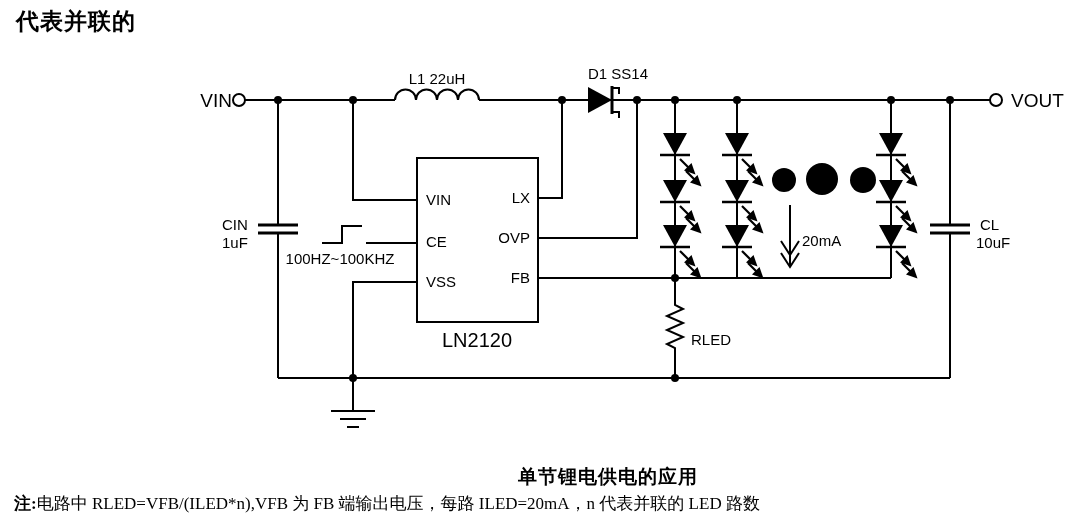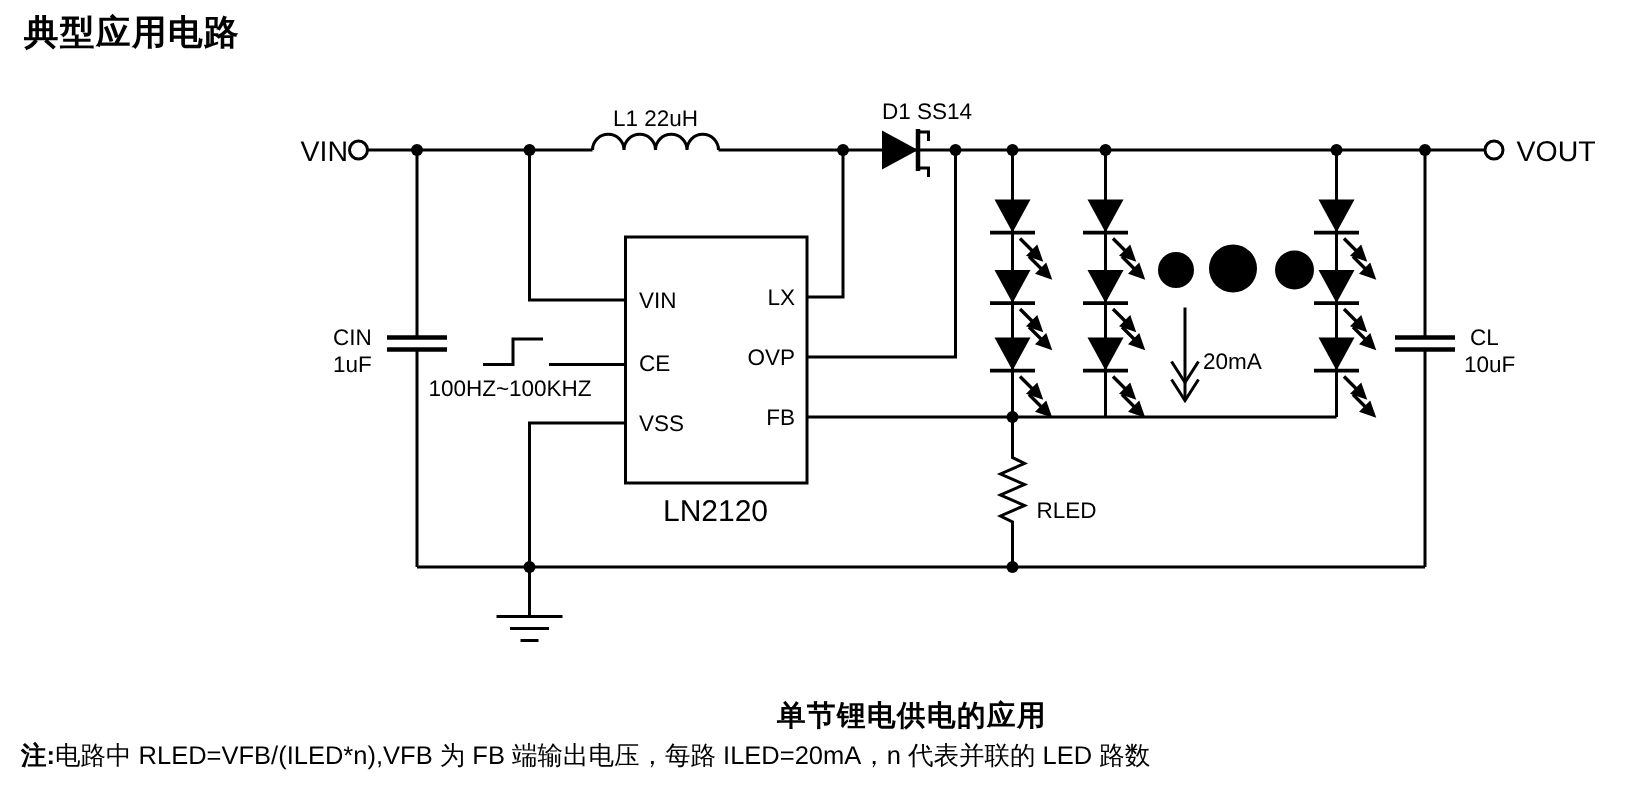--- a/index.html
+++ b/index.html
@@ -1,36 +1,36 @@
 <!DOCTYPE html>
 <html><head>
 <meta charset="utf-8">
 <style>
   html,body{margin:0;padding:0;background:#ffffff;}
   body{width:1088px;height:524px;position:relative;overflow:hidden;
        font-family:"Liberation Sans","DejaVu Sans",sans-serif;color:#000;}
   .doc-title{position:absolute;left:16px;top:6px;font-size:23px;font-weight:bold;letter-spacing:1px;}
   .caption{position:absolute;left:518px;top:464px;font-size:19px;font-weight:bold;letter-spacing:1px;}
-  .note{position:absolute;left:14px;top:492px;font-size:17px;white-space:nowrap;}
+  .note{position:absolute;left:14px;top:492px;font-size:17px;white-space:nowrap;font-family:Liberation Serif, serif;}
   .note b{font-weight:bold;}
   svg{position:absolute;left:0;top:0;}
   svg text{font-family:"Liberation Sans","DejaVu Sans",sans-serif;fill:#000;font-size:15px;}
   .t19{font-size:19px;}
   .t20{font-size:20px;}
   .wire{stroke:#000;stroke-width:2;fill:none;}
   .thick{stroke:#000;stroke-width:3;fill:none;}
   .fil{fill:#000;stroke:none;}
   .dot{fill:#000;stroke:none;}
   .term{fill:#fff;stroke:#000;stroke-width:2;}
   .box{fill:#fff;stroke:#000;stroke-width:2;}
 </style>
 </head>
 <body>
 
-<div class="doc-title">典型应用电路</div>
+<div class="doc-title">代表并联的</div>
 
 <svg width="1088" height="524" viewBox="0 0 1088 524" xmlns="http://www.w3.org/2000/svg" xmlns:xlink="http://www.w3.org/1999/xlink">
 
   <defs>
     <g id="emit-arrow">
       <line x1="0" y1="0" x2="9" y2="9" stroke="#000" stroke-width="2.2"></line>
       <polygon points="15.5,15.5 4,11.5 11.5,4" fill="#000"></polygon>
     </g>
     <g id="led-unit">
       <polygon points="-12,0 12,0 0,22" fill="#000"></polygon>

